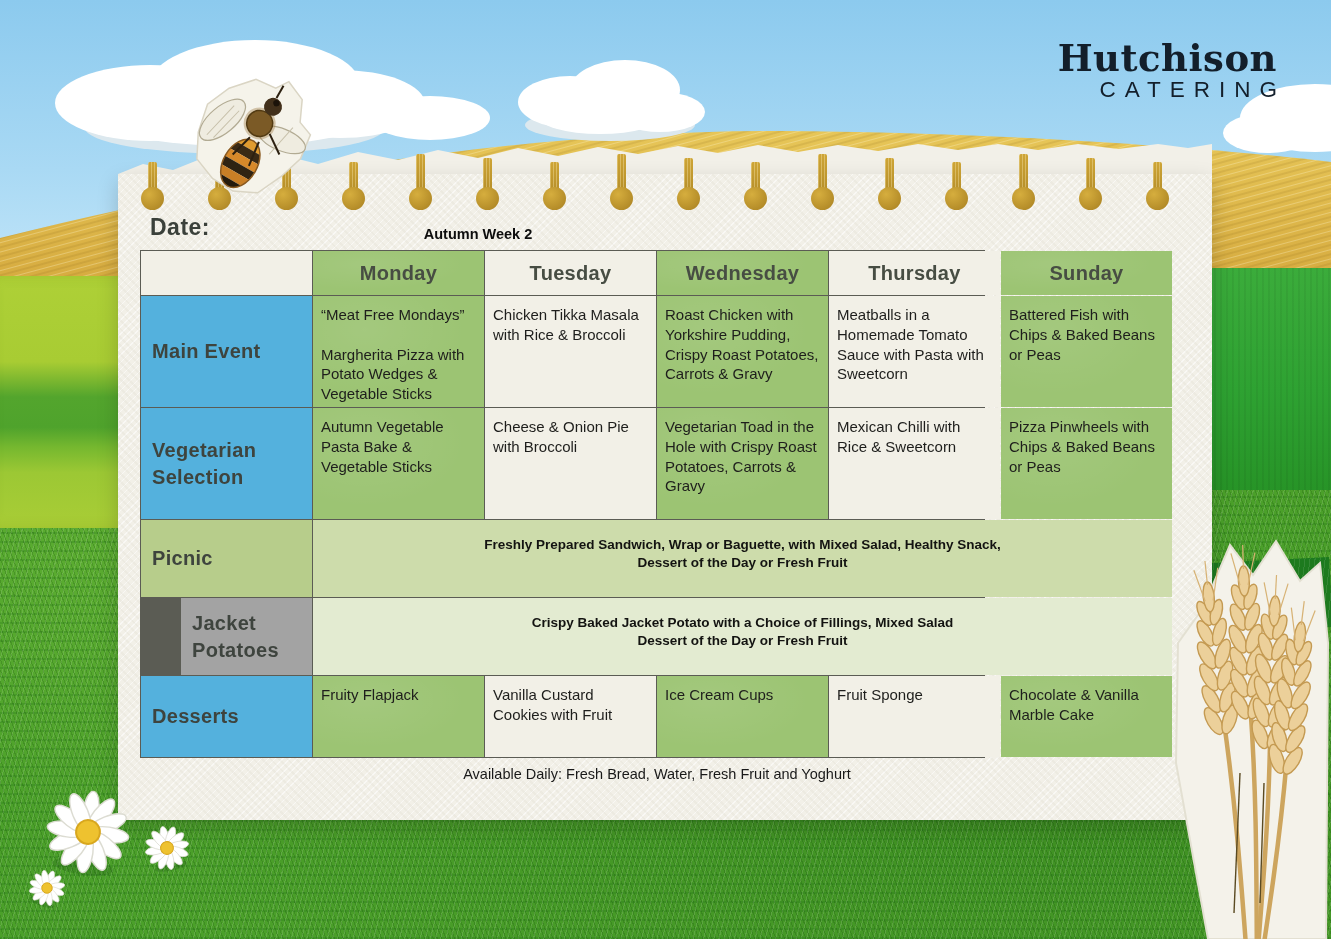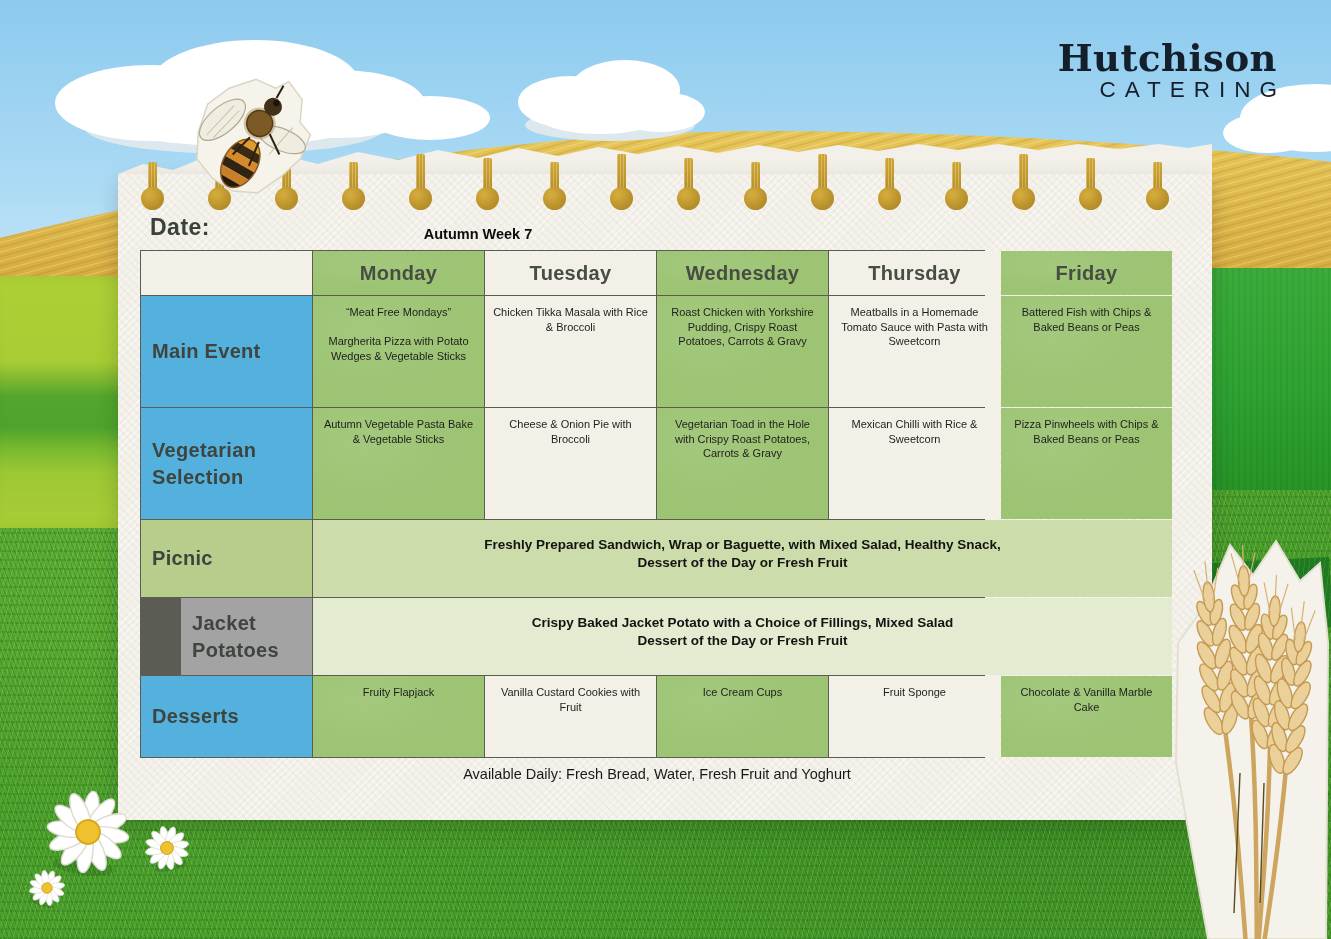--- a/index.html
+++ b/index.html
@@ -53,21 +53,21 @@
   .menu>div{overflow:hidden;}
   .cream{background:#f2f0e7;}
   .green{background:#9cc473;background-image:radial-gradient(ellipse at 30% 30%,rgba(255,255,255,.08),transparent 60%);}
   .blue{background:#54b1dd;}
   .plab{background:#b7cd8b;} .prow{background:#cddcab;}
   .jlab{background:#a3a3a3;margin-left:40px;} .jrow{background:#e3ebd1;}
   .day-h{display:flex;align-items:center;justify-content:center;
         font-size:20px;font-weight:bold;color:#474d43;letter-spacing:.3px;}
   .rlabel{display:flex;align-items:center;font-size:20px;font-weight:bold;color:#3e443e;
         padding-left:11px;line-height:1.35;letter-spacing:.3px;}
-  .cell{padding:9px 8px 0;text-align:center;font-size:11px;line-height:1.32;color:#1e1e1c;white-space:pre-line;}
+  .cell{padding:9px 8px 0;text-align:left;font-size:15px;line-height:1.32;color:#1e1e1c;white-space:pre-line;}
   .span5{grid-column:span 5;padding-top:16px;text-align:center;font-size:13.5px;font-weight:bold;
         color:#131311;line-height:1.35;white-space:pre-line;}
 
   .daily{left:0;top:592px;width:1034px;margin-left:22px;text-align:center;font-size:14.5px;color:#191919;}
   .daily b{font-weight:normal;}
 
   
   .logo{right:54px;top:40px;text-align:right;color:#131f2b;}
   .logo-name{font-family:"DejaVu Serif",serif;font-weight:bold;font-size:37px;line-height:1;letter-spacing:.5px;}
   .logo-sub{font-size:22.5px;letter-spacing:9px;margin-top:0;margin-right:-9px;font-weight:500;}
@@ -139,30 +139,30 @@
         <i class="perf p0" style="left: 633px;"></i>
         <i class="perf p1" style="left: 700px;"></i>
         <i class="perf p2" style="left: 767px;"></i>
         <i class="perf p0" style="left: 834px;"></i>
         <i class="perf p1" style="left: 901px;"></i>
         <i class="perf p2" style="left: 968px;"></i>
         <i class="perf p0" style="left: 1035px;"></i>
       </div>
 
     <div class="abs date-label">Date:</div>
-    <div class="abs week-label">Autumn Week 7</div>
+    <div class="abs week-label">Autumn Week 2</div>
 
     <div class="abs menu">
 
       <div class="cream"></div>
       <div class="day-h green">Monday</div>
       <div class="day-h cream">Tuesday</div>
       <div class="day-h green">Wednesday</div>
       <div class="day-h cream">Thursday</div>
-      <div class="day-h green">Friday</div>
+      <div class="day-h green">Sunday</div>
 
       <div class="rlabel blue">Main Event</div>
       <div class="cell green">“Meat Free Mondays”
 
 Margherita Pizza with Potato Wedges &amp; Vegetable Sticks</div>
       <div class="cell cream">Chicken Tikka Masala with Rice &amp; Broccoli</div>
       <div class="cell green">Roast Chicken with Yorkshire Pudding, Crispy Roast Potatoes, Carrots &amp; Gravy</div>
       <div class="cell cream">Meatballs in a Homemade Tomato Sauce with Pasta with Sweetcorn</div>
       <div class="cell green">Battered Fish with Chips &amp; Baked Beans or Peas</div>
 

